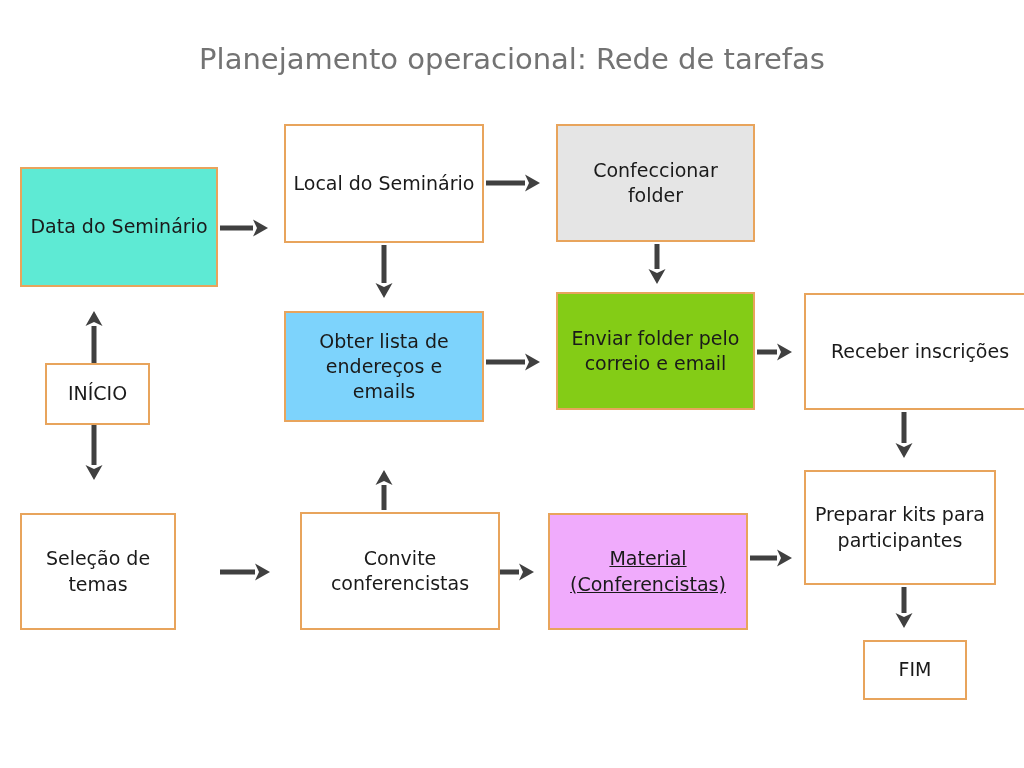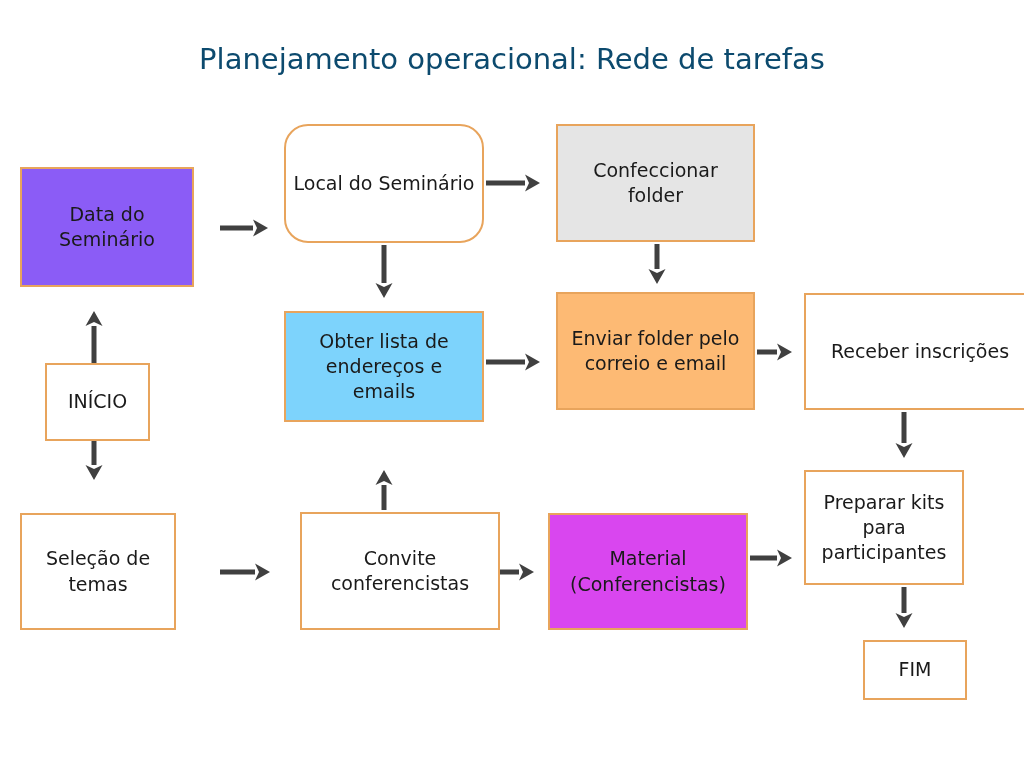--- a/index.html
+++ b/index.html
@@ -15,21 +15,21 @@
     overflow: hidden;
     font-family: "DejaVu Sans", "Liberation Sans", sans-serif;
   }
   #title {
     position: absolute;
     left: 0;
     top: 42px;
     width: 1024px;
     text-align: center;
     font-size: 29px;
-    color: #0c4a6e;
+    color: #737373;
     font-family: "DejaVu Sans", "Liberation Sans", sans-serif;
     font-weight: 400;
     letter-spacing: 0px;
     white-space: nowrap;
   }
   .node {
     position: absolute;
     box-sizing: border-box;
     border: 2px solid #E8A45C;
     background: #ffffff;
@@ -116,51 +116,51 @@
         <rect x="750" y="555.5" width="27" height="5" fill="#404040"></rect>
         <polygon points="792,558 777,549.5 781,558 777,566.5" fill="#404040"></polygon>
       </g>
       <g>
         <rect x="901.5" y="587" width="5" height="26" fill="#404040"></rect>
         <polygon points="904,628 895.5,613 904,617 912.5,613" fill="#404040"></polygon>
       </g>
     </svg>
 
   <div id="nodes-layer">
-      <div class="node" style="left: 45px; top: 363px; width: 105px; height: 78px; border-color: rgb(232, 164, 92); background: rgb(255, 255, 255); align-items: center;">
+      <div class="node" style="left: 45px; top: 363px; width: 105px; height: 62px; border-color: rgb(232, 164, 92); background: rgb(255, 255, 255); align-items: center;">
         <span>INÍCIO</span>
       </div>
-      <div class="node" style="left: 20px; top: 167px; width: 174px; height: 120px; border-color: rgb(232, 164, 92); background: #8b5cf6;">
+      <div class="node" style="left: 20px; top: 167px; width: 198px; height: 120px; border-color: rgb(232, 164, 92); background: #5eead4;">
         <span>Data do Seminário</span>
       </div>
-      <div class="node" style="left: 284px; top: 124px; width: 200px; height: 119px; border-color: rgb(232, 164, 92); background: rgb(255, 255, 255); border-radius: 24px;">
+      <div class="node" style="left: 284px; top: 124px; width: 200px; height: 119px; border-color: rgb(232, 164, 92); background: rgb(255, 255, 255);">
         <span>Local do Seminário</span>
       </div>
       <div class="node" style="left: 556px; top: 124px; width: 199px; height: 118px; border-color: rgb(232, 164, 92); background: #e5e5e5;">
         <span>Confeccionar folder</span>
       </div>
       <div class="node" style="left: 284px; top: 311px; width: 200px; height: 111px; border-color: rgb(232, 164, 92); background: #7dd3fc;">
         <span>Obter lista de endereços e emails</span>
       </div>
-      <div class="node" style="left: 556px; top: 292px; width: 199px; height: 118px; border-color: rgb(232, 164, 92); background: #fdba74;">
+      <div class="node" style="left: 556px; top: 292px; width: 199px; height: 118px; border-color: rgb(232, 164, 92); background: #84cc16;">
         <span>Enviar folder pelo correio e email</span>
       </div>
       <div class="node" style="left: 804px; top: 293px; width: 232px; height: 117px; border-color: rgb(232, 164, 92); background: rgb(255, 255, 255);">
         <span>Receber inscrições</span>
       </div>
       <div class="node" style="left: 20px; top: 513px; width: 156px; height: 117px; border-color: rgb(232, 164, 92); background: rgb(255, 255, 255);">
         <span>Seleção de temas</span>
       </div>
       <div class="node" style="left: 284px; top: 512px; width: 200px; height: 118px; border-color: rgb(232, 164, 92); background: rgb(255, 255, 255); margin-left: 16px;">
         <span>Convite conferencistas</span>
       </div>
-      <div class="node" style="left: 548px; top: 513px; width: 200px; height: 117px; border-color: rgb(232, 164, 92); background: #d946ef;">
+      <div class="node" style="left: 548px; top: 513px; width: 200px; height: 117px; border-color: rgb(232, 164, 92); background: #f0abfc; text-decoration: underline;">
         <span>Material (Conferencistas)</span>
       </div>
-      <div class="node" style="left: 804px; top: 470px; width: 160px; height: 115px; border-color: rgb(232, 164, 92); background: rgb(255, 255, 255);">
+      <div class="node" style="left: 804px; top: 470px; width: 192px; height: 115px; border-color: rgb(232, 164, 92); background: rgb(255, 255, 255);">
         <span>Preparar kits para participantes</span>
       </div>
       <div class="node" style="left: 863px; top: 640px; width: 104px; height: 60px; border-color: rgb(232, 164, 92); background: rgb(255, 255, 255);">
         <span>FIM</span>
       </div>
     </div>
 
 </div>
 
 </body></html>

